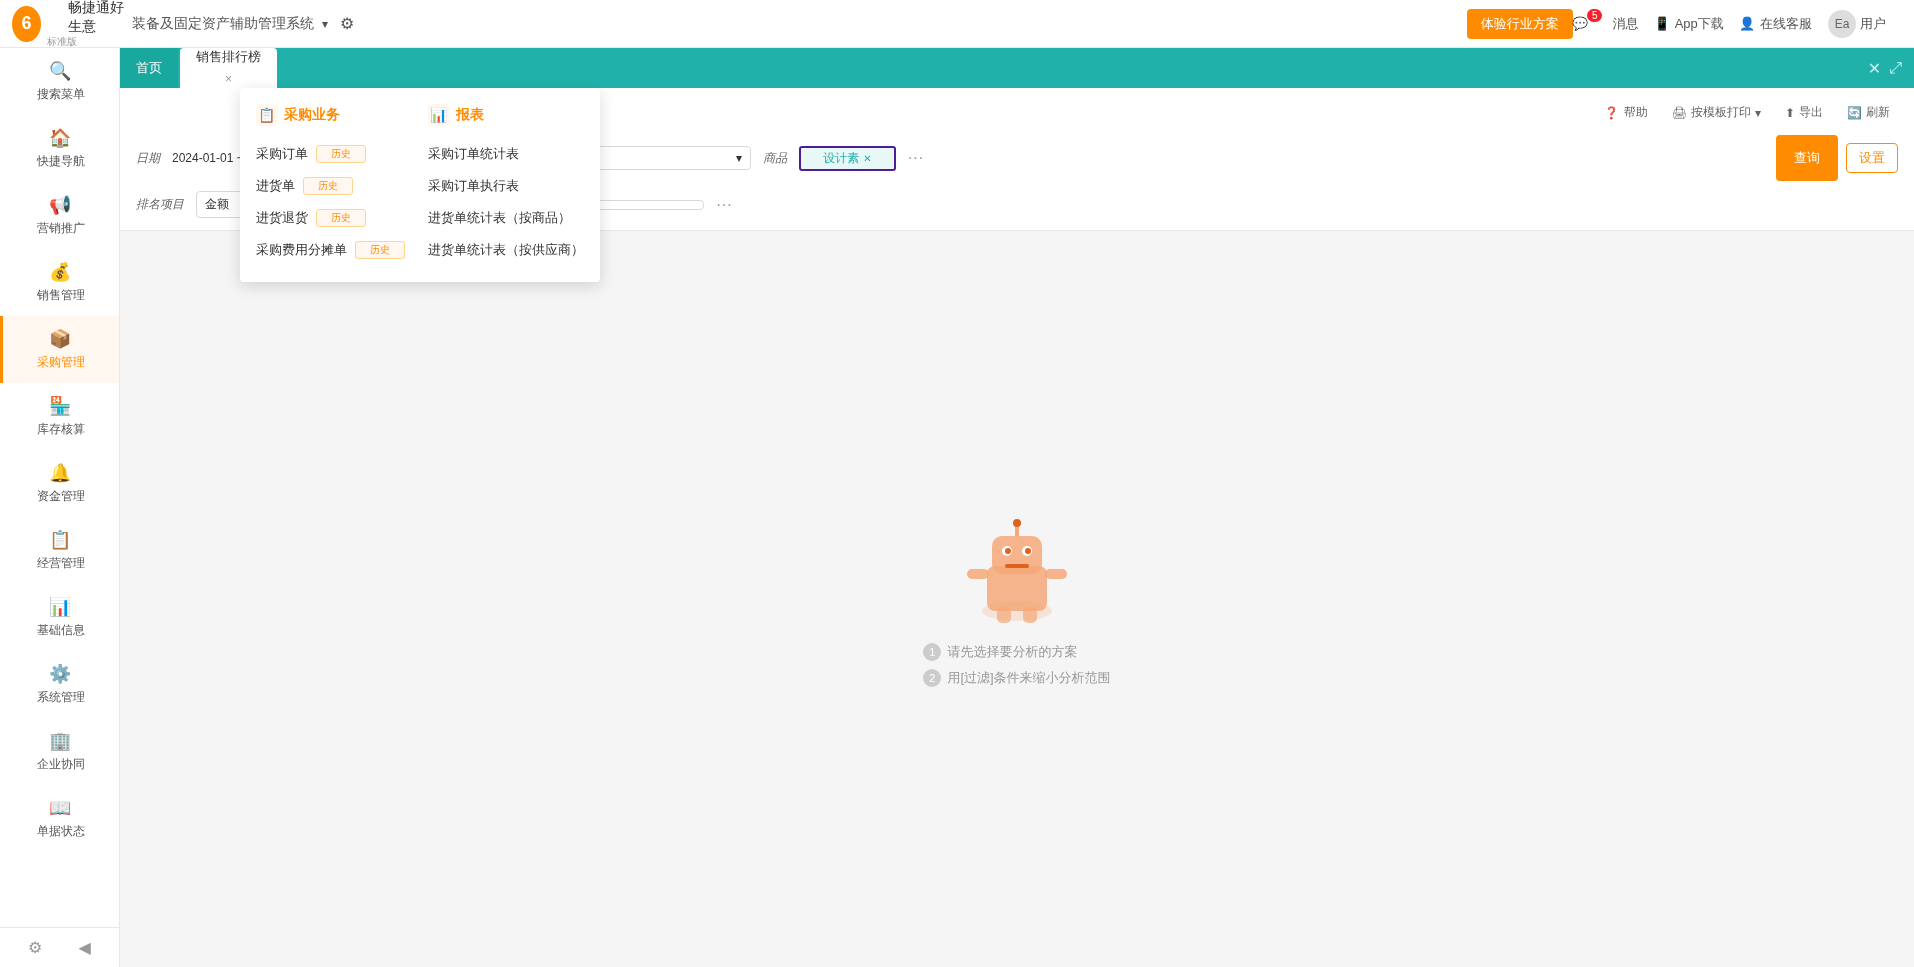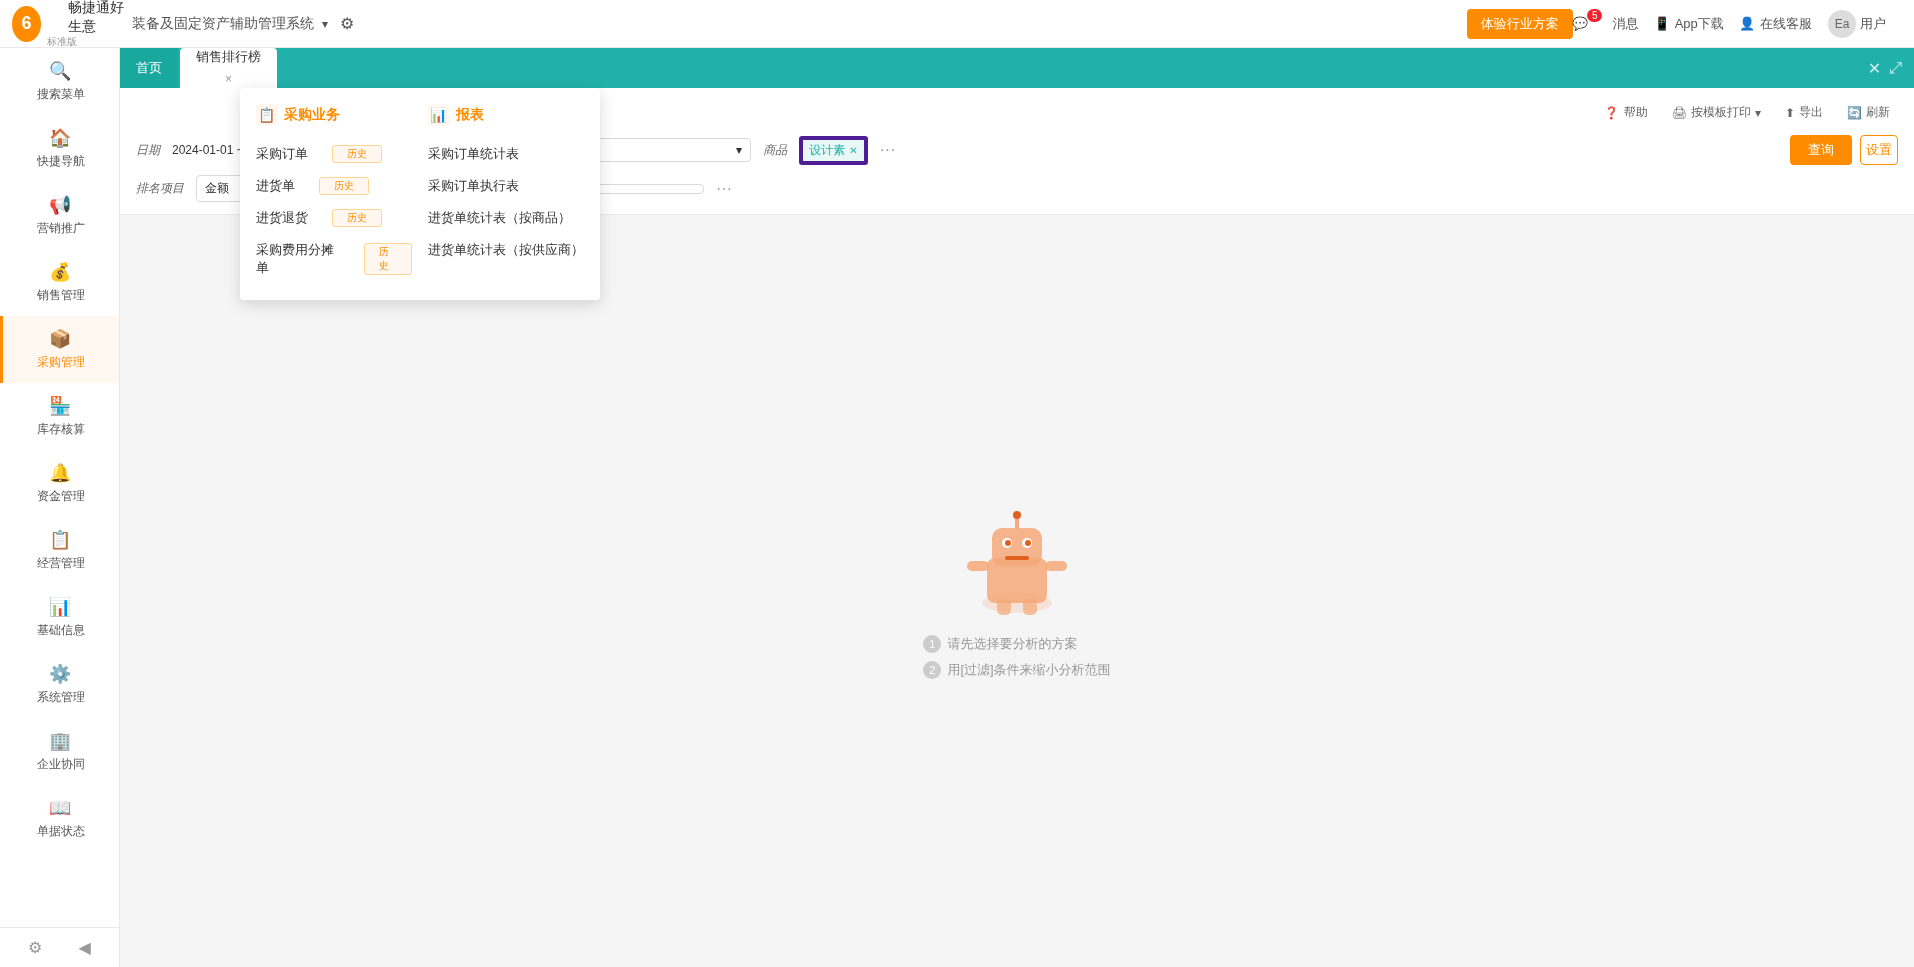--- a/index.html
+++ b/index.html
@@ -223,42 +223,42 @@
       color: #20b2aa;
       cursor: pointer;
       padding: 2px 6px;
       border-radius: 3px;
     }
     .tag-item {
       display: flex;
       align-items: center;
       gap: 4px;
       background: #e8f8f7;
-      border: 4px solid #4c1d95;
+      border: 2px solid #4c1d95;
       border-radius: 3px;
-      padding: 2px 6px;
+      padding: 2px 22px;
       font-size: 12px;
       color: #20b2aa;
     }
     .tag-close { cursor: pointer; color: #20b2aa; font-size: 10px; }
     .more-dots { color: #999; font-size: 16px; cursor: pointer; }
     .btn-query {
       background: #ff8c00;
       color: #fff;
       border: none;
-      padding: 6px 18px;
+      padding: 14px 18px;
       border-radius: 4px;
       font-size: 13px;
       cursor: pointer;
     }
     .btn-settings {
       background: #fff;
       color: #ff8c00;
       border: 1px solid #ff8c00;
-      padding: 5px 5px;
+      padding: 5px 12px;
       border-radius: 4px;
       font-size: 13px;
       cursor: pointer;
     }
     .action-btns-right {
       margin-left: auto;
       display: flex;
       gap: 8px;
       align-items: center;
     }
@@ -344,21 +344,21 @@
       background: #fff7f0;
       border-radius: 4px;
       display: flex;
       align-items: center;
       justify-content: center;
       font-size: 14px;
     }
     .dropdown-item {
       display: flex;
       align-items: center;
-      gap: 24px;
+      gap: 8px;
       padding: 7px 0;
       font-size: 13px;
       color: #333;
       cursor: pointer;
     }
     .history-badge {
       background: #fff7f0;
       color: #ff8c00;
       border: 1px solid #ffd591;
       border-radius: 3px;

